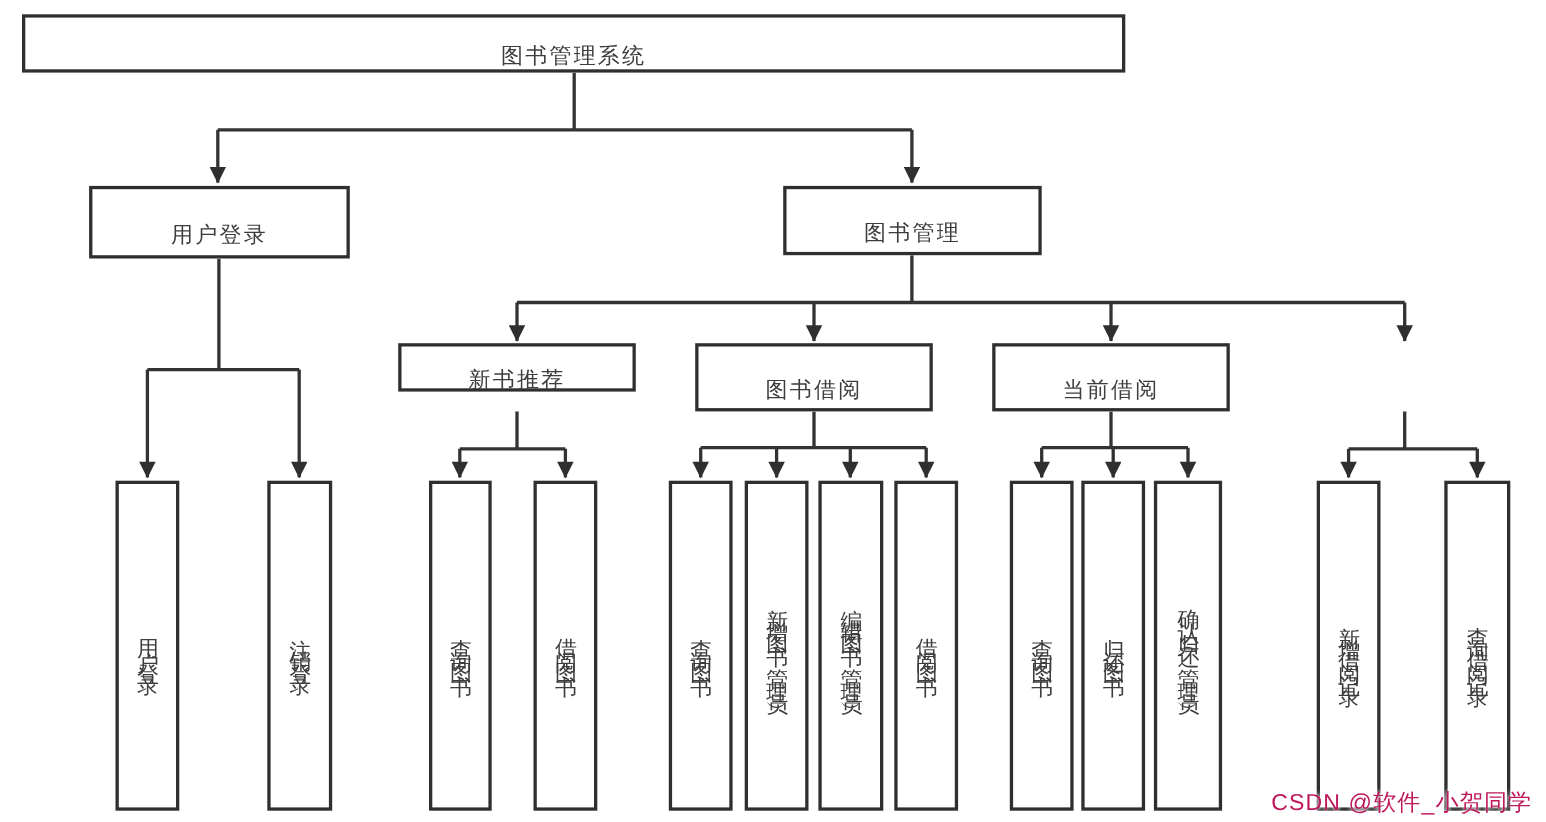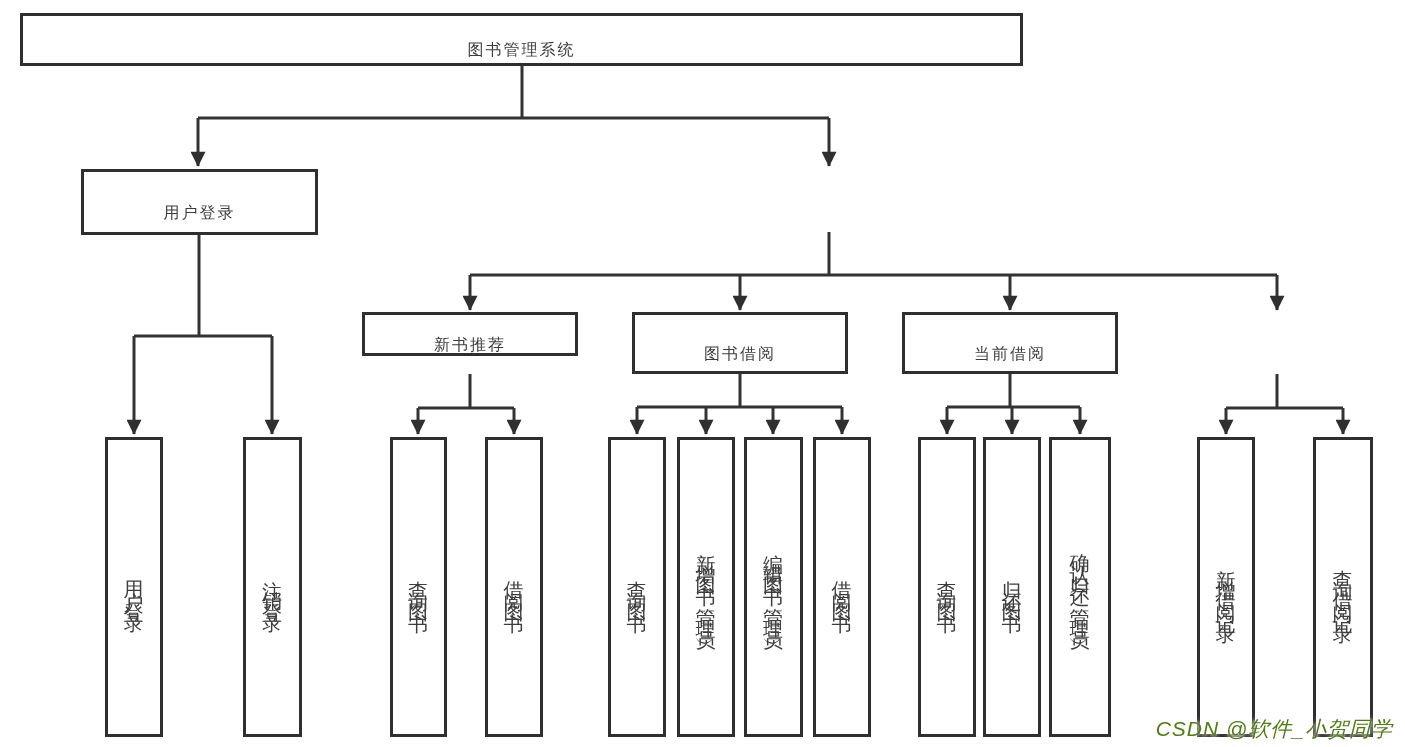--- a/index.html
+++ b/index.html
@@ -19,42 +19,41 @@
     display:flex;
     align-items:center;
     justify-content:center;
     z-index:2;
   }
   .node .lbl{
     color:#3d3d3d;
     white-space:nowrap;
   }
   .node.h .lbl{
-    font-size:16px;
+    font-size:20px;
     letter-spacing:2px;
     margin-top:22px;
   }
   .node.v .lbl{
     writing-mode:vertical-rl;
     text-orientation:upright;
     font-size:20px;
     letter-spacing:11px;
     white-space:normal;
     line-height:1;
   }
   .watermark{
     position:absolute;
     right:12px;
     bottom:4px;
     font-size:21px;
     letter-spacing:1px;
-    color:#4d7c0f;
+    color:#be185d;
     text-shadow:0 0 3px #ffffff,0 0 6px #ffffff;
     z-index:5;
-    font-style:italic;
   }
 </style>
 </head>
 <body>
 
 <div class="stage">
 
   <svg class="wires" width="1405" height="747" viewBox="0 0 1405 747">
     <defs>
       <marker id="arrow" viewBox="0 0 10 10" refX="9.5" refY="5" markerWidth="7" markerHeight="5" orient="auto">
@@ -98,20 +97,23 @@
       <line x1="1343" y1="408" x2="1343" y2="434" marker-end="url(#arrow)"></line>
     </g>
   </svg>
 
   <div class="node h" style="left:20px;top:13px;width:1003px;height:53px">
     <span class="lbl">图书管理系统</span>
   </div>
 
   <div class="node h" style="left:81px;top:169px;width:237px;height:66px">
     <span class="lbl">用户登录</span>
+  </div>
+  <div class="node h" style="left:712px;top:169px;width:235px;height:63px">
+    <span class="lbl">图书管理</span>
   </div>
 
   <div class="node h" style="left:362px;top:312px;width:216px;height:44px">
     <span class="lbl">新书推荐</span>
   </div>
   <div class="node h" style="left:902px;top:312px;width:216px;height:62px">
     <span class="lbl">当前借阅</span>
   </div>
   <div class="node h" style="left:632px;top:312px;width:216px;height:62px">
     <span class="lbl">图书借阅</span>

